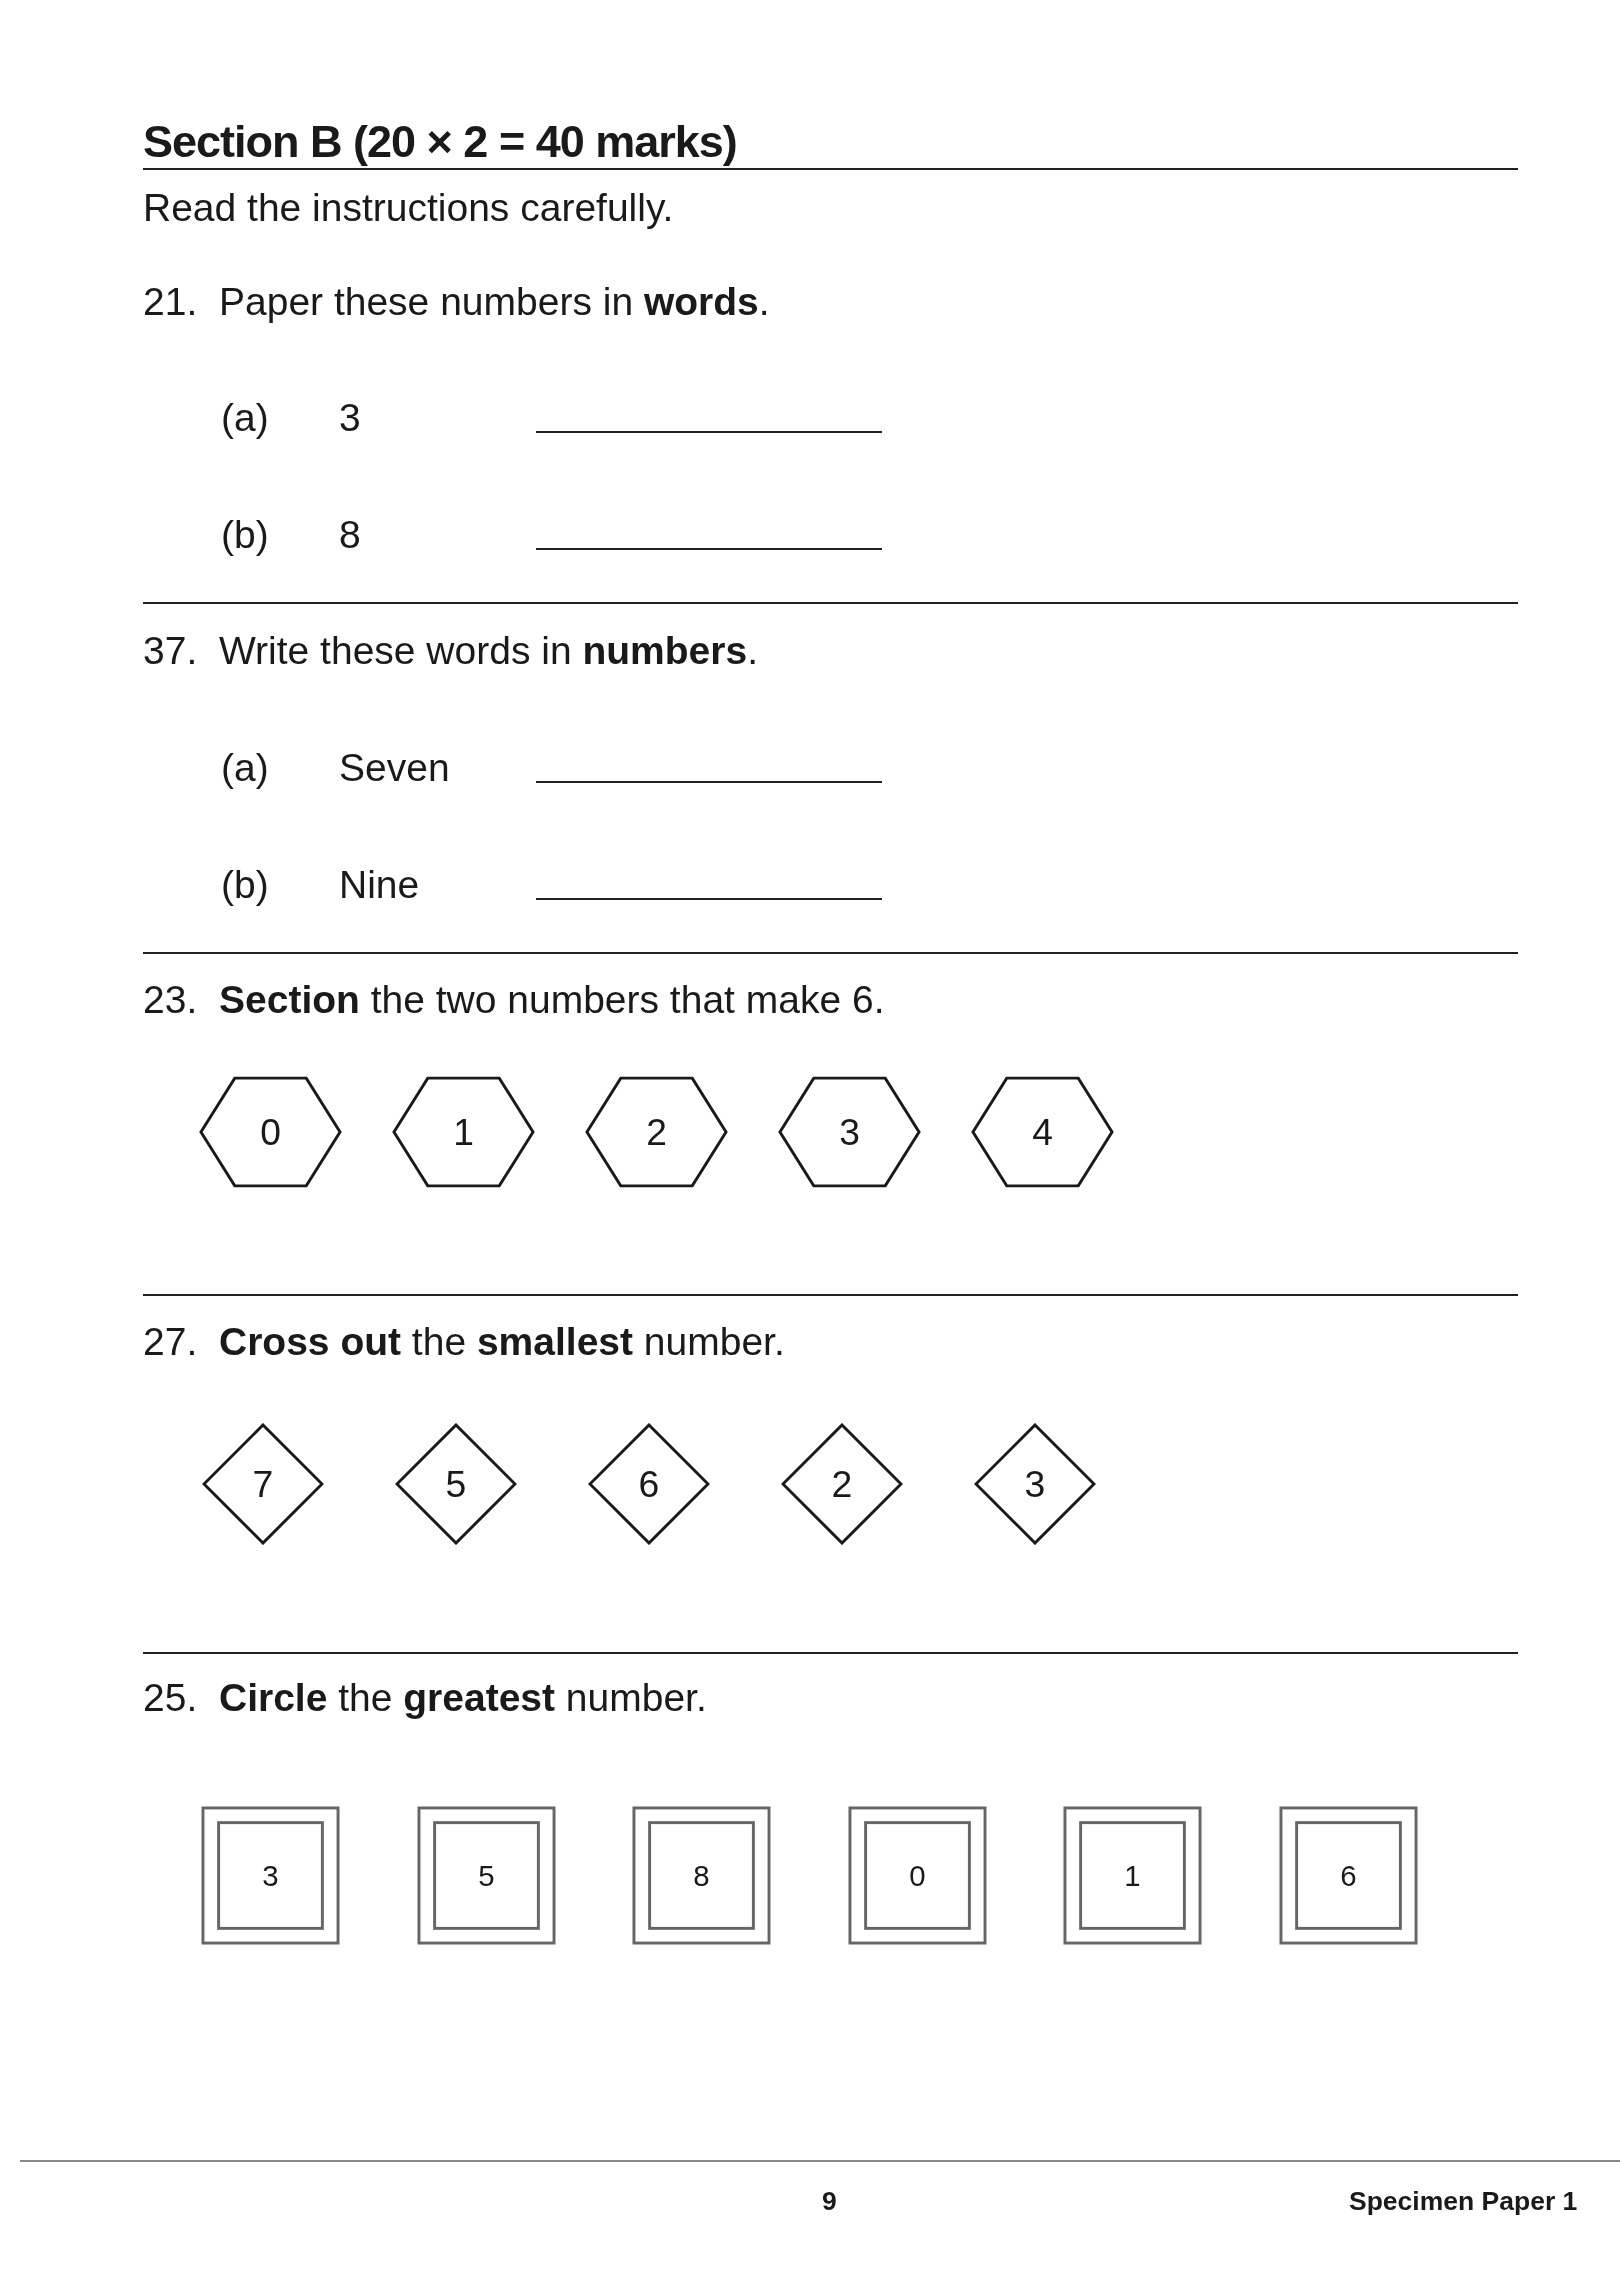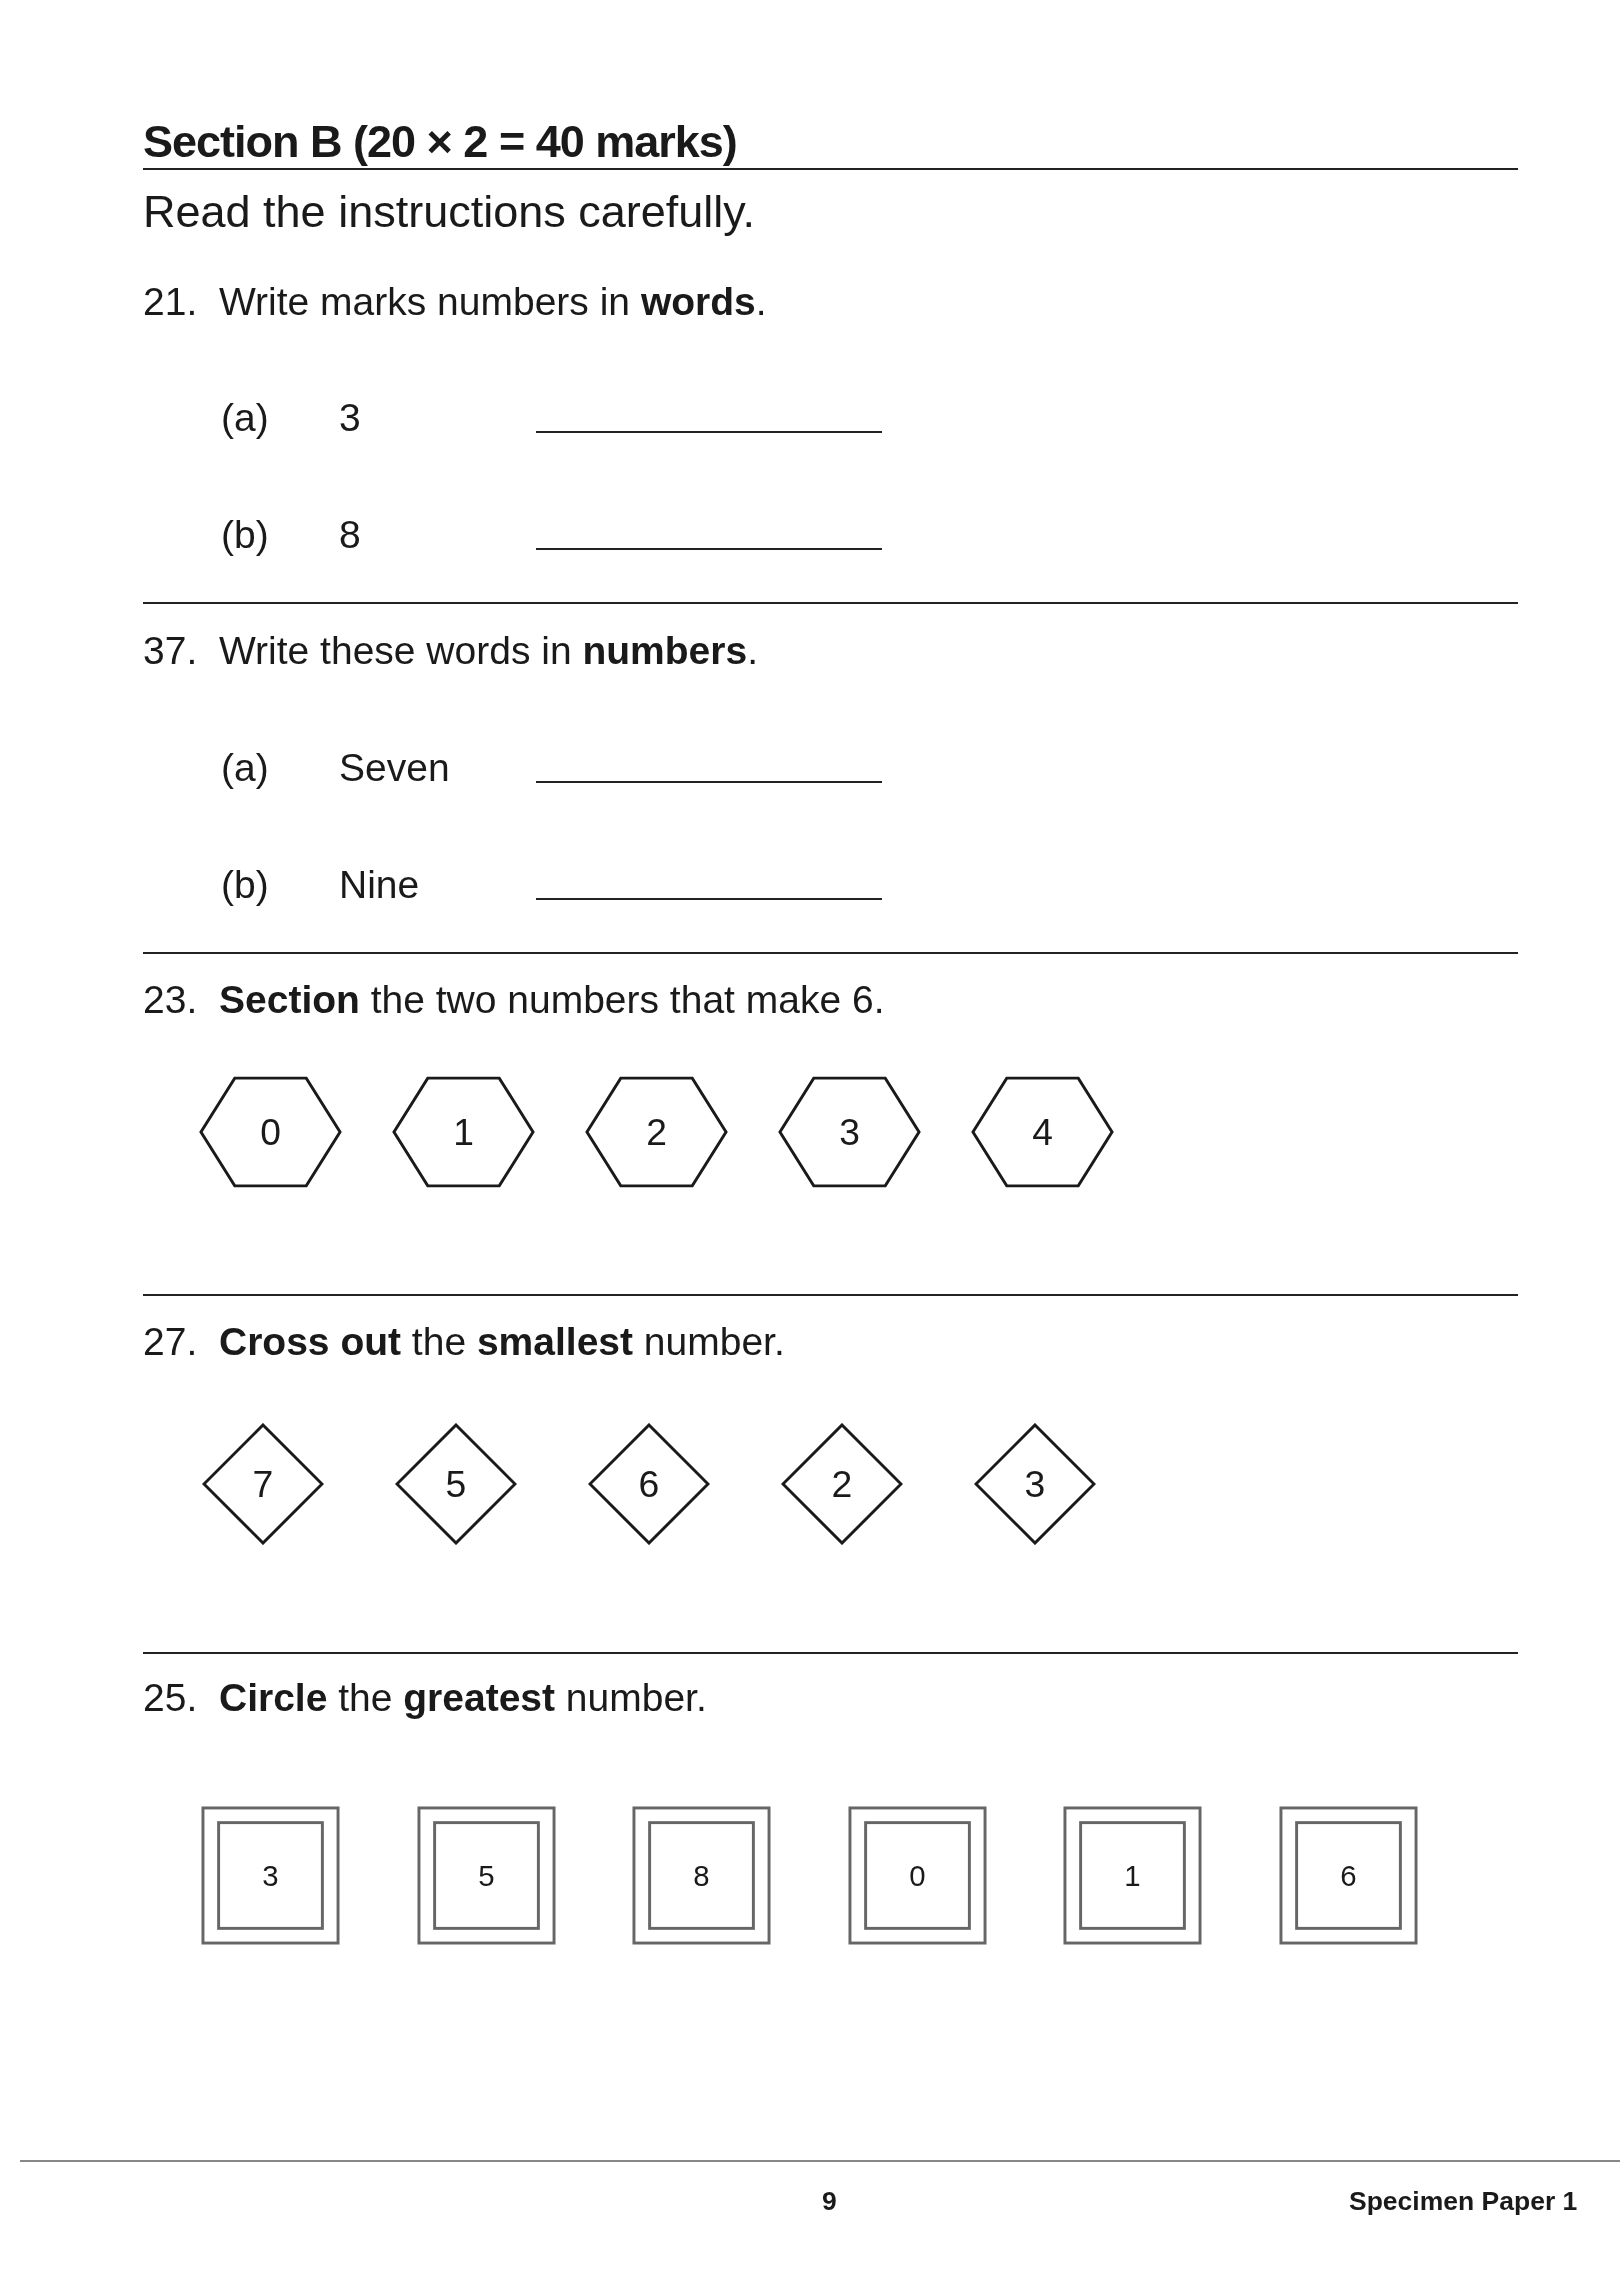--- a/index.html
+++ b/index.html
@@ -1,38 +1,38 @@
 <!DOCTYPE html>
 <html><head>
 <meta charset="utf-8">
 <style>
   html,body{margin:0;padding:0;background:#fff;}
   body{width:1620px;height:2292px;position:relative;overflow:hidden;font-family:"Liberation Sans",sans-serif;color:#1a1a1a;}
   .abs{position:absolute;margin-left:20px;}
   .title{left:123px;top:116px;font-size:45px;font-weight:bold;letter-spacing:-1px;}
   .rule{left:123px;width:1375px;height:0;border-top:2px solid #222;}
-  .instr{left:123px;top:186px;font-size:45px;}
+  .instr{left:123px;top:186px;font-size:39px;}
   .q{left:123px;font-size:39px;white-space:nowrap;}
   .q .num{font-weight:normal;display:inline-block;width:76px;}
   .q b{font-weight:bold;}
   .sub{font-size:39px;}
   .blank{height:0;border-top:2px solid #222;width:346px;left:516px;}
   .shape{position:absolute;}
   .footline{left:0;width:1620px;top:2160px;border-top:2px solid #888;}
   .foot{font-size:26.5px;font-weight:bold;top:2186px;}
 </style>
 </head>
 <body>
 
 <div class="abs title">Section B (20 × 2 = 40 marks)</div>
 <div class="abs rule" style="top:168px"></div>
 <div class="abs instr">Read the instructions carefully.</div>
 
 <div class="abs q" style="top:280px">
-  <span class="num">21.</span><span>Write marks numbers in </span><b>words</b><span>.</span>
+  <span class="num">21.</span><span>Paper these numbers in </span><b>words</b><span>.</span>
 </div>
 <div class="abs sub" style="left:201px;top:396px">(a)</div>
 <div class="abs sub" style="left:319px;top:396px">3</div>
 <div class="abs blank" style="top:431px"></div>
 <div class="abs sub" style="left:201px;top:513px">(b)</div>
 <div class="abs sub" style="left:319px;top:513px">8</div>
 <div class="abs blank" style="top:548px"></div>
 <div class="abs rule" style="top:602px"></div>
 
 <div class="abs q" style="top:629px">

